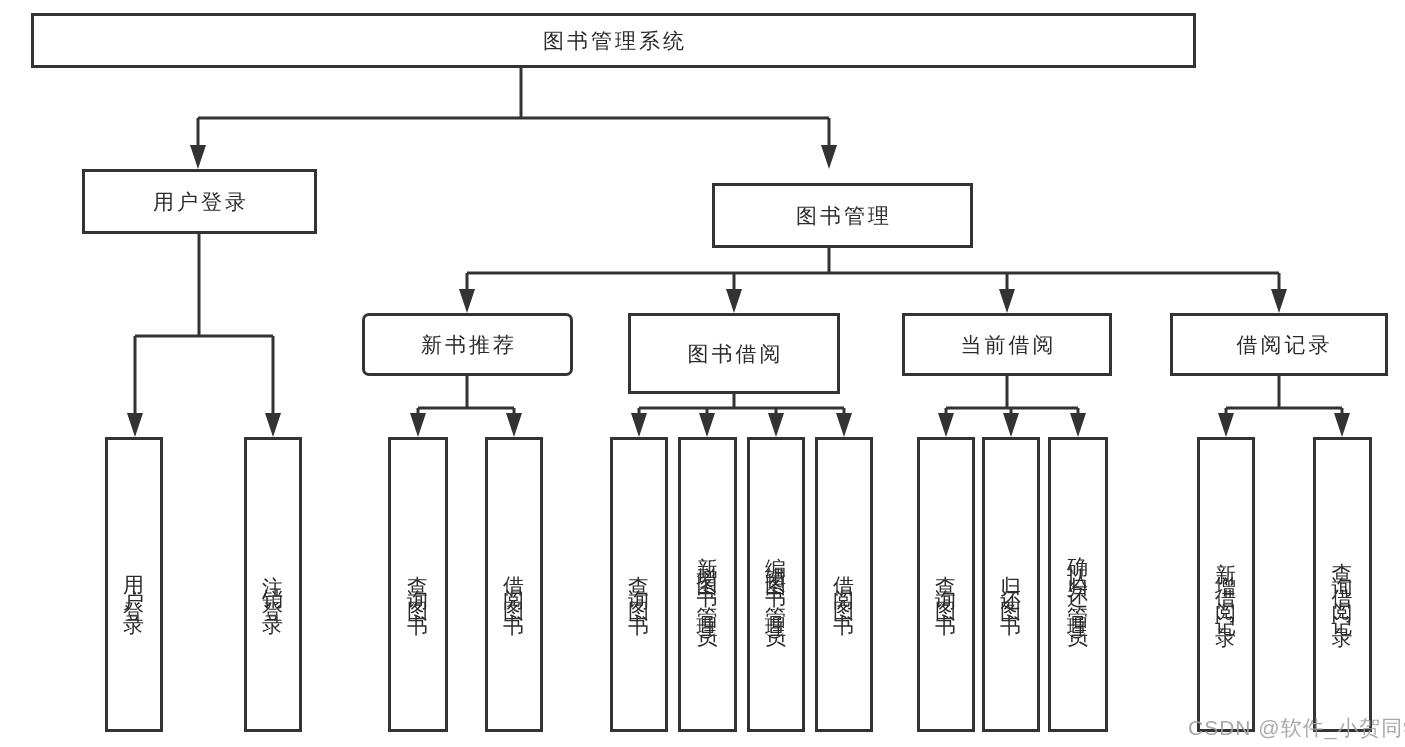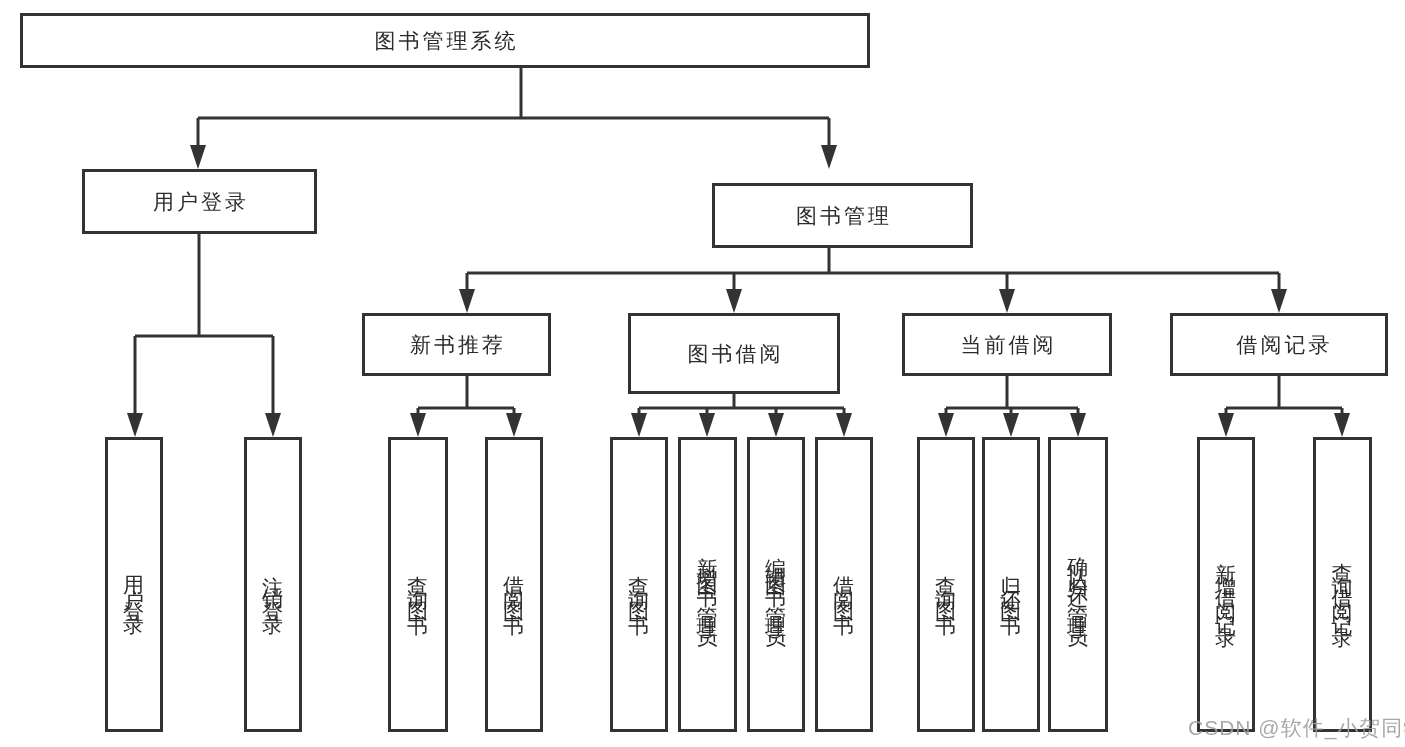--- a/index.html
+++ b/index.html
@@ -92,32 +92,32 @@
     <g>
       <path d="M1279,376 V408"></path>
       <path d="M1226,408 H1342"></path>
       <path d="M1226,408 V420"></path>
         <polygon points="1218,413 1234,413 1226,437"></polygon>
       <path d="M1342,408 V420"></path>
         <polygon points="1334,413 1350,413 1342,437"></polygon>
     </g>
   </svg>
 
-  <div class="node h" style="left:20px;top:13px;width:850px;height:55px;">
+  <div class="node h" style="left:31px;top:13px;width:1165px;height:55px;">
     <span>图书管理系统</span>
   </div>
 
   <div class="node h" style="left:82px;top:169px;width:235px;height:65px;">
     <span>用户登录</span>
   </div>
   <div class="node h" style="left:712px;top:183px;width:261px;height:65px;">
     <span>图书管理</span>
   </div>
 
-  <div class="node h" style="left:362px;top:313px;width:189px;height:63px;">
+  <div class="node h" style="left:362px;top:313px;width:211px;height:63px;border-radius:7px;">
     <span>新书推荐</span>
   </div>
   <div class="node h" style="left:628px;top:313px;width:212px;height:81px;">
     <span>图书借阅</span>
   </div>
   <div class="node h" style="left:902px;top:313px;width:210px;height:63px;">
     <span>当前借阅</span>
   </div>
   <div class="node h" style="left:1170px;top:313px;width:218px;height:63px;padding-left:8px;">
     <span>借阅记录</span>

